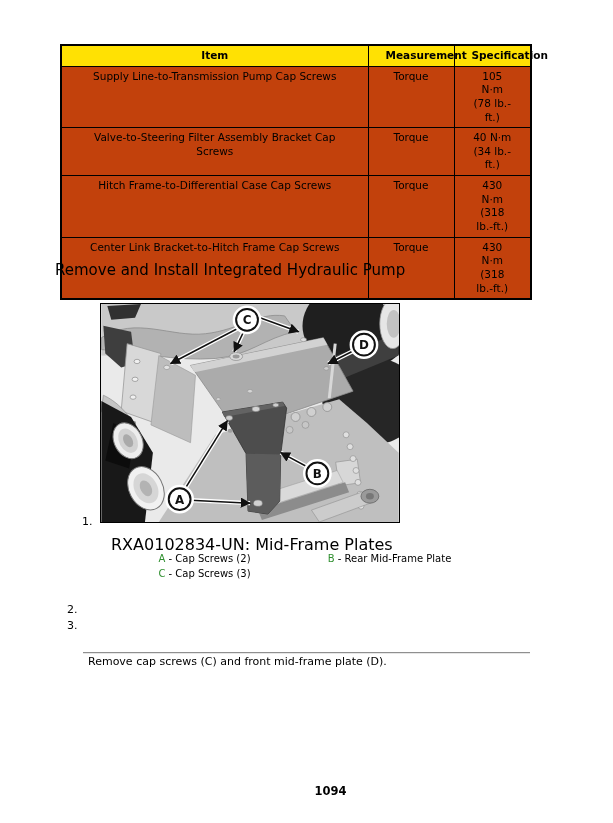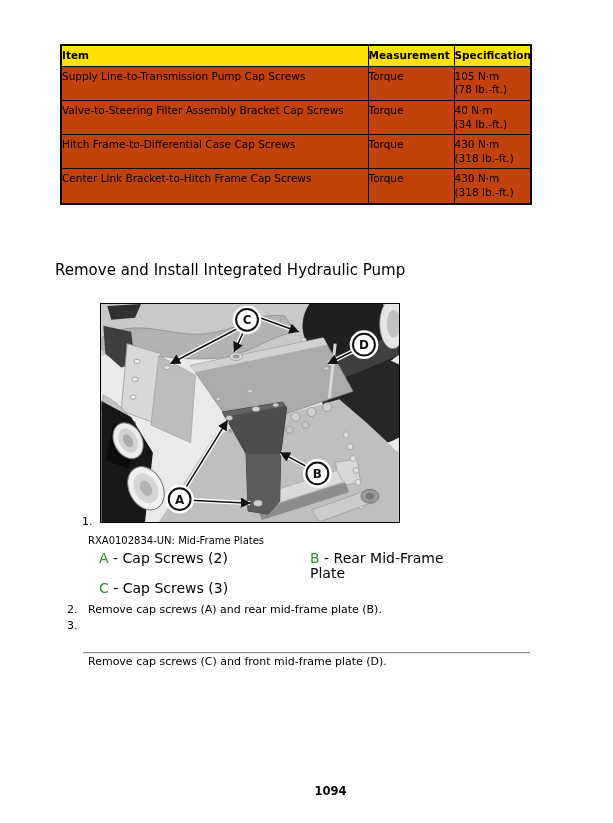--- a/index.html
+++ b/index.html
@@ -10,38 +10,38 @@
     overflow:hidden;
   }
 
   
   table.spec {
     position:absolute; left:60px; top:44px; width:470px;
     border-collapse:collapse; table-layout:fixed;
     border:2px solid #000;
     font-size:10.5px; line-height:1.3;
   }
-  table.spec th, table.spec td { border:1px solid #000; padding:3px 0; vertical-align:top; text-align:left; }
+  table.spec th, table.spec td { border:1px solid #000; padding:3px 17px; vertical-align:top; text-align:center; }
   table.spec th { background:#FFE103; font-weight:bold; height:17px; }
   table.spec td { background:#c2410c; height:28px; }
   .col-item { width:307px; }
   .col-meas { width:86px; }
   .col-spec { width:77px; }
 
   
   .section-heading { position:absolute; left:55px; top:261px; font-size:15px; font-weight:normal; }
 
   
   .fig-number { position:absolute; left:82px; top:515px; font-size:11px; }
   .figure-frame { position:absolute; left:100px; top:303px; width:300px; height:220px; border:1px solid #000; background:#eaeaea; }
   .figure-frame svg { display:block; }
-  .fig-caption { position:absolute; left:88px; top:535px; font-size:10px; }
+  .fig-caption { position:absolute; left:111px; top:535px; font-size:16px; }
   .fig-legend {
     position:absolute; left:99px; top:551px; width:370px;
-    display:grid; grid-template-columns:211px auto; font-size:14px; line-height:15px;
+    display:grid; grid-template-columns:211px auto; font-size:10px; line-height:15px;text-align:center;
   }
   .legend-key { color:#2F8F2F; }
 
   
   .step-line { position:absolute; font-size:11px; line-height:14px; white-space:nowrap; }
   .step-num { position:absolute; font-size:11px; line-height:14px; }
   a.doc-link { color:#2F8F2F; text-decoration:underline; cursor:pointer; }
 
   
   .divider { position:absolute; left:83px; top:652px; width:447px; height:2px;
@@ -253,21 +253,20 @@
 
   <div class="fig-caption">RXA0102834-UN: Mid-Frame Plates</div>
   <div class="fig-legend">
     <div><span class="legend-key">A</span> <span>- Cap Screws (2)</span></div>
     <div><span class="legend-key">B</span> <span>- Rear Mid-Frame Plate</span></div>
     <div><span class="legend-key">C</span> <span>- Cap Screws (3)</span></div>
   </div>
 
 
   <div class="step-num" style="left:67px; top:603px;">2.</div>
-  <div class="step-line" style="left:88px; top:603px;">Remove cap screws (A) and rear mid-frame plate (B).</div>
 
   <div class="step-num" style="left:67px; top:619px;">3.</div>
   <div class="step-line" style="left:88px; top:655px;">Remove cap screws (C) and front mid-frame plate (D).</div>
 
   <div class="divider"></div>
   <div class="page-number">1094</div>
 
 </div>
 
 </body></html>

